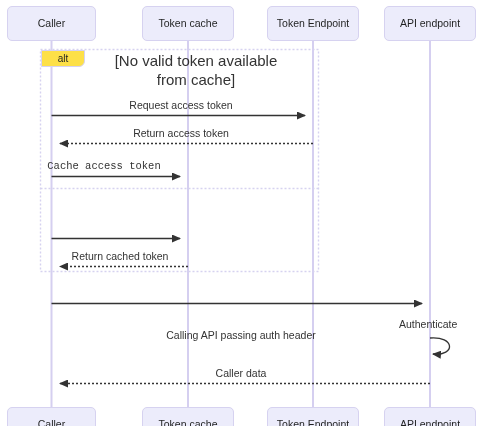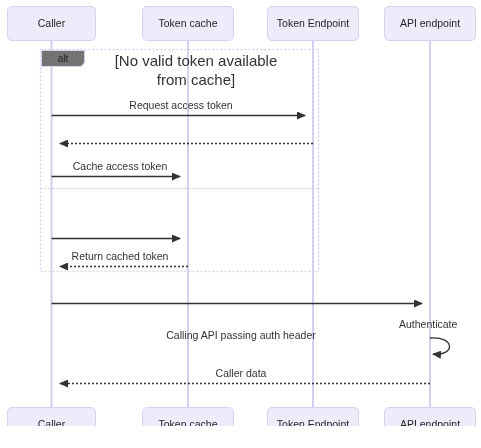--- a/index.html
+++ b/index.html
@@ -44,21 +44,21 @@
     color: #333333;
     font-size: 10.5px;
     font-family: "Liberation Sans", sans-serif;
     text-align: center;
     white-space: nowrap;
     transform: translateX(-50%);
   }
   .frag-label {
     position: absolute;
     box-sizing: border-box;
-    background: #737373;
+    background: #fde047;
     border: 1px solid #d6d2f0;
     color: #1f2020;
     font-size: 10px;
     font-family: "Liberation Sans", sans-serif;
     display: flex;
     align-items: center;
     justify-content: center;
     border-radius: 0 0 6px 0;
   }
   .frag-cond {
@@ -132,22 +132,23 @@
 
   <div class="frag-label" style="left:41px; top:50px; width:44px; height:17px;">
     <span>alt</span>
   </div>
   <div class="frag-cond" style="left:196px; top:52px; width:180px;">
     <span>[No valid token available from cache]</span>
   </div>
 
   <div class="msg-label" style="left:181px; top:99px;">Request access token</div>
 
+  <div class="msg-label" style="left:181px; top:127px;">Return access token</div>
 
-  <div class="msg-label" style="left:120px; top:160px;">Cache access token</div>
+  <div class="msg-label" style="left:104px; top:160px;font-family:Liberation Mono, monospace;">Cache access token</div>
 
 
   <div class="msg-label" style="left:120px; top:250px;">Return cached token</div>
 
   <div class="msg-label" style="left:241px; top:287px;margin-top:42px;">Calling API passing auth header</div>
 
   <div class="selfmsg-label" style="left:399px; top:318px;">Authenticate</div>
 
   <div class="msg-label" style="left:241px; top:367px;">Caller data</div>
 

